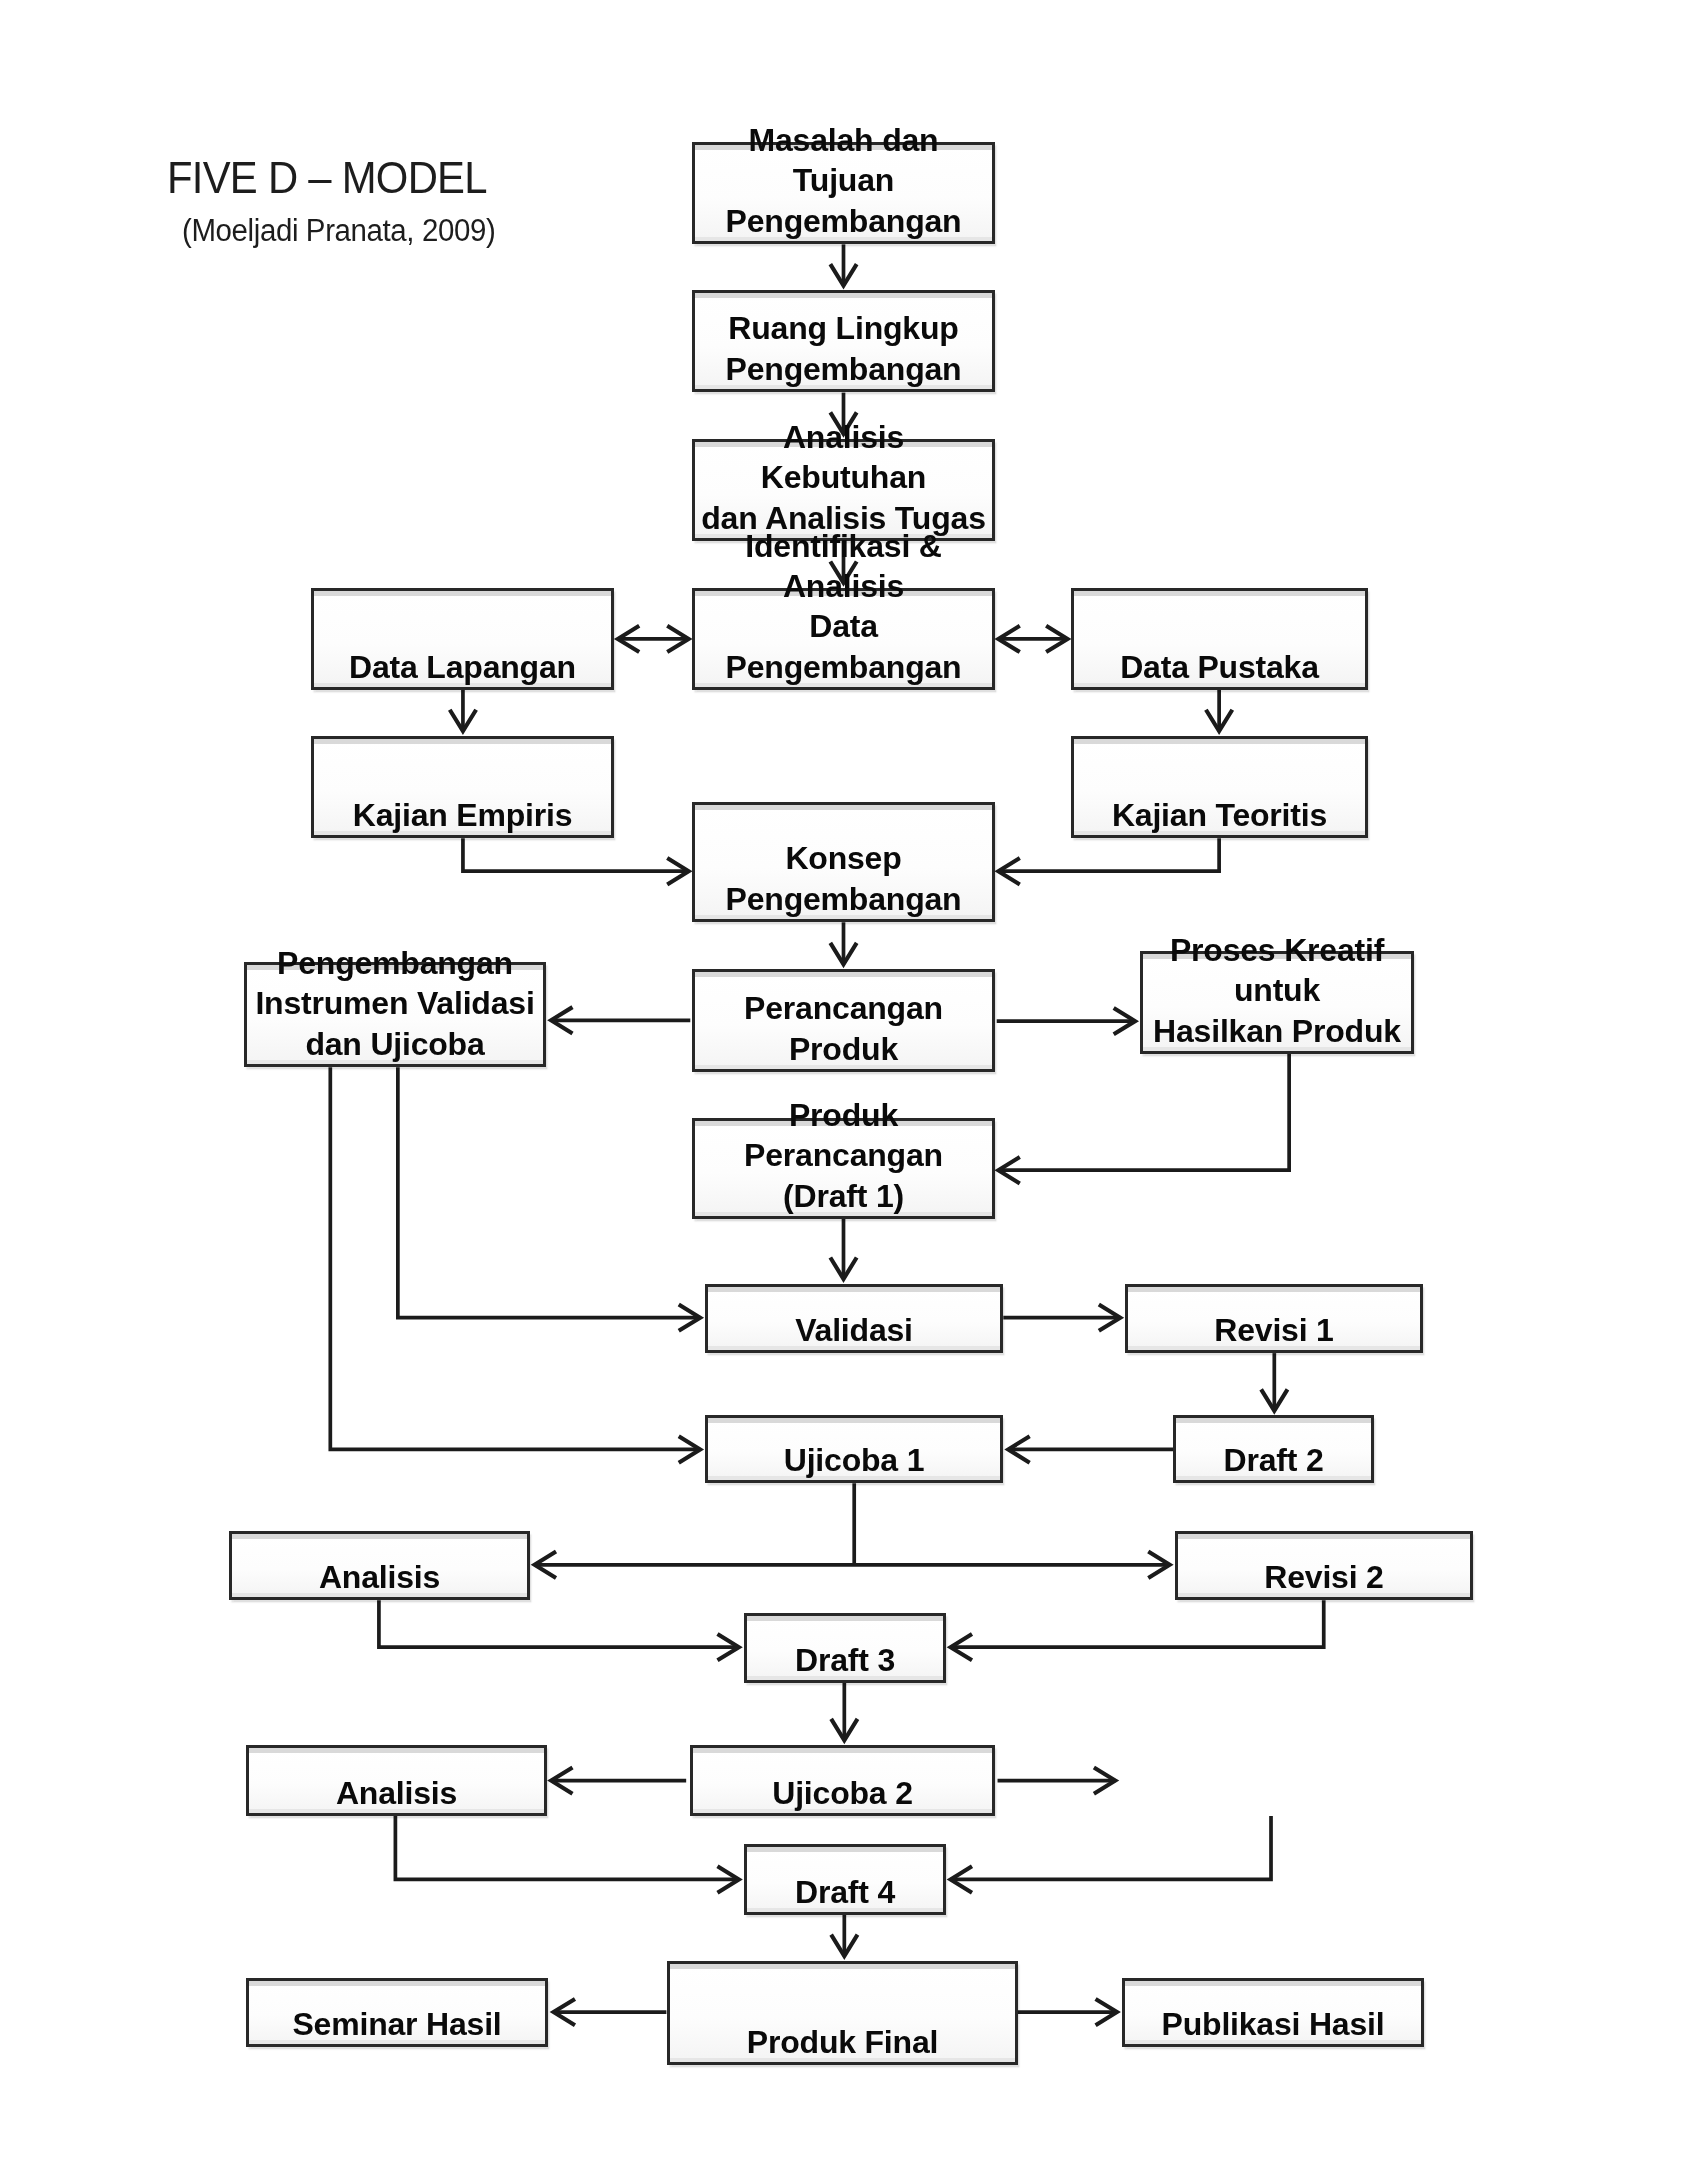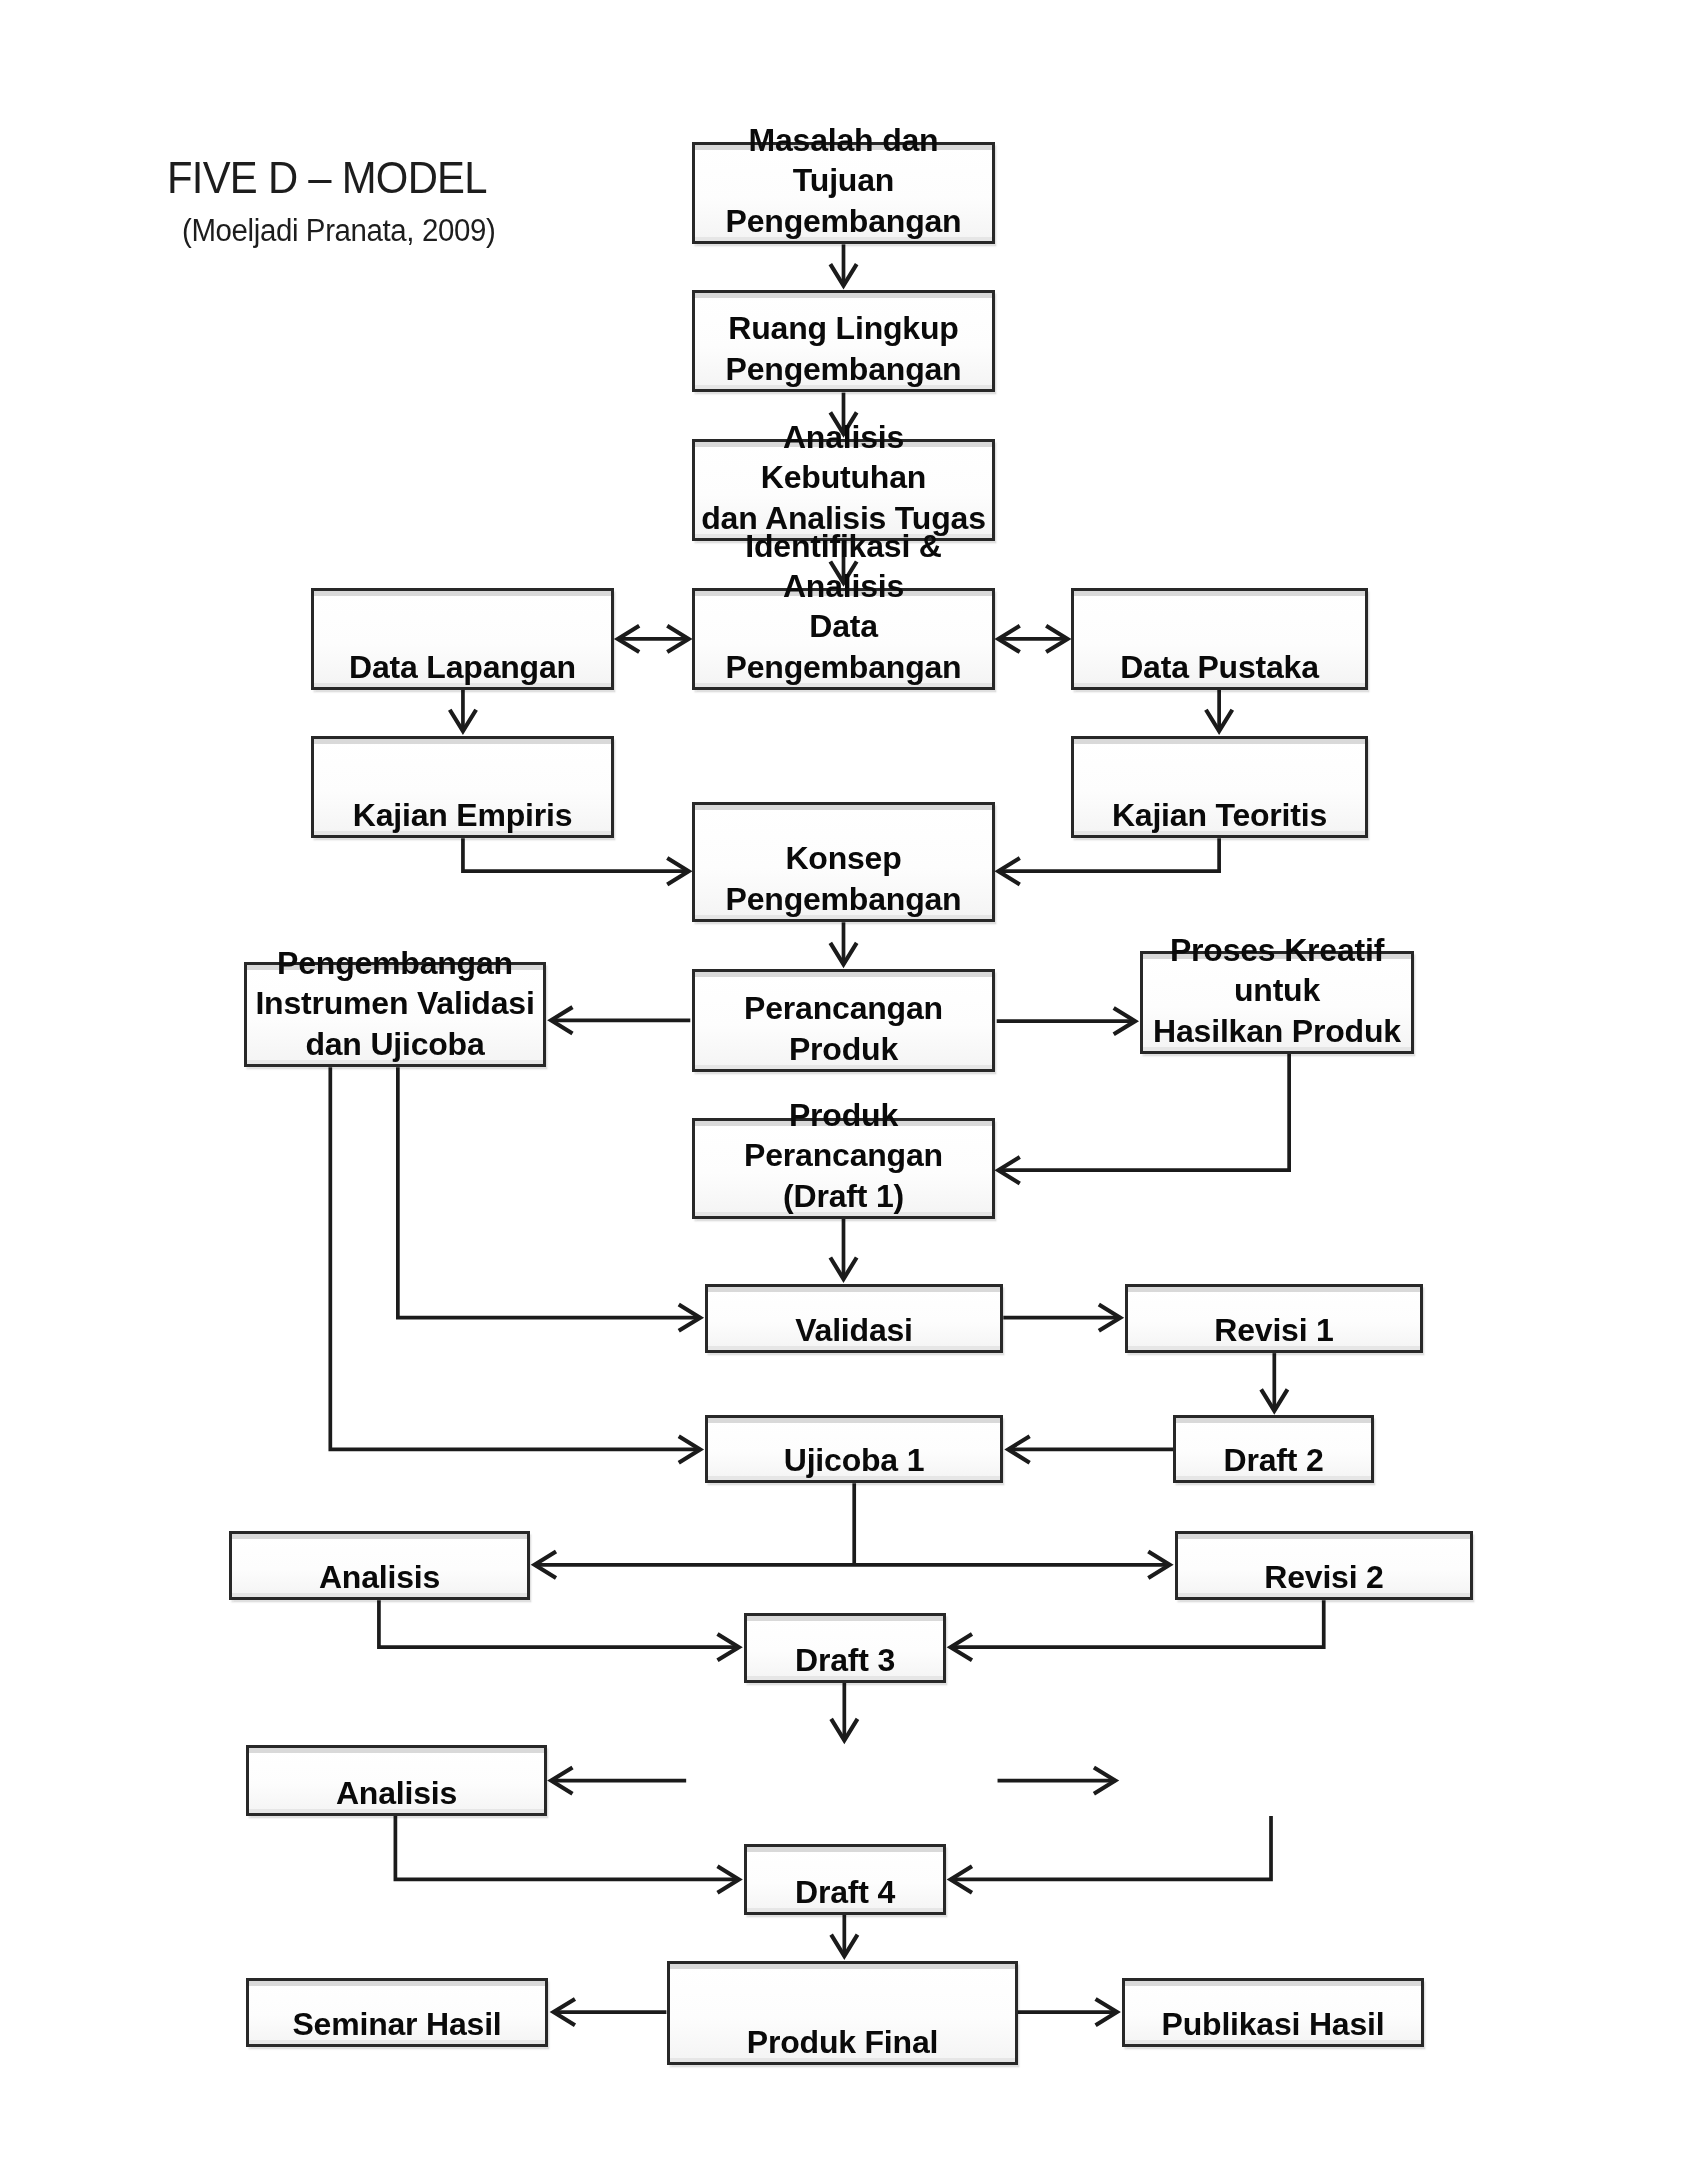--- a/index.html
+++ b/index.html
@@ -154,20 +154,23 @@
     </div>
   <div class="box" style="left:1175px;top:1519px;width:298px;height:69px">
       <span class="lbl">Revisi 2</span>
     </div>
   <div class="box" style="left:744px;top:1601px;width:202px;height:70px">
       <span class="lbl">Draft 3</span>
     </div>
   <div class="box" style="left:246px;top:1733px;width:301px;height:71px">
       <span class="lbl">Analisis</span>
     </div>
+  <div class="box" style="left:690px;top:1733px;width:305px;height:71px">
+      <span class="lbl">Ujicoba 2</span>
+    </div>
   <div class="box" style="left:744px;top:1832px;width:202px;height:71px">
       <span class="lbl">Draft 4</span>
     </div>
   <div class="box" style="left:246px;top:1966px;width:302px;height:69px">
       <span class="lbl">Seminar Hasil</span>
     </div>
   <div class="box" style="left:667px;top:1949px;width:351px;height:104px">
       <span class="lbl">Produk Final</span>
     </div>
   <div class="box" style="left:1122px;top:1966px;width:302px;height:69px">

